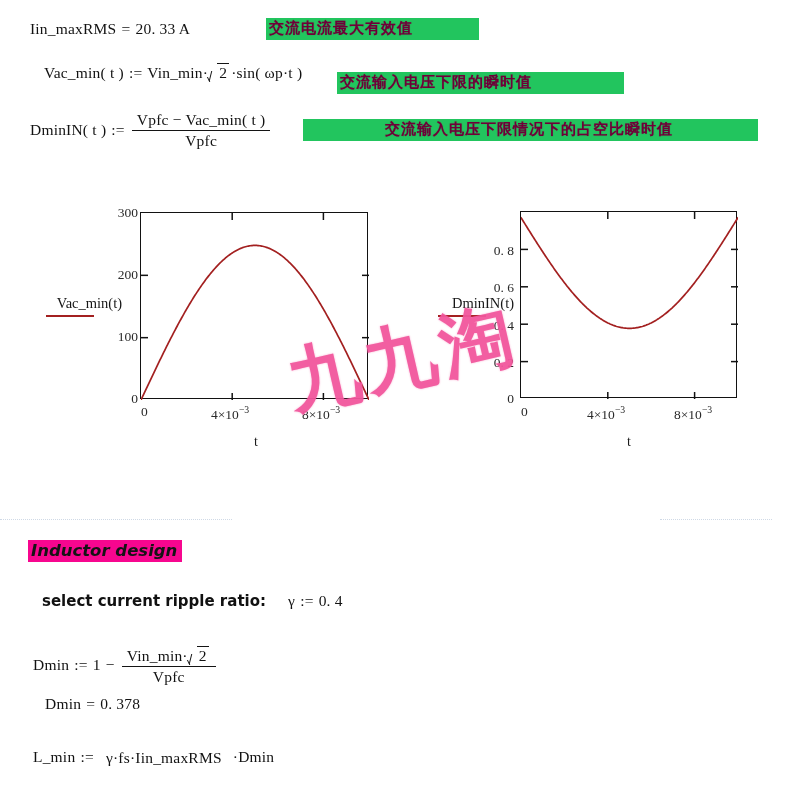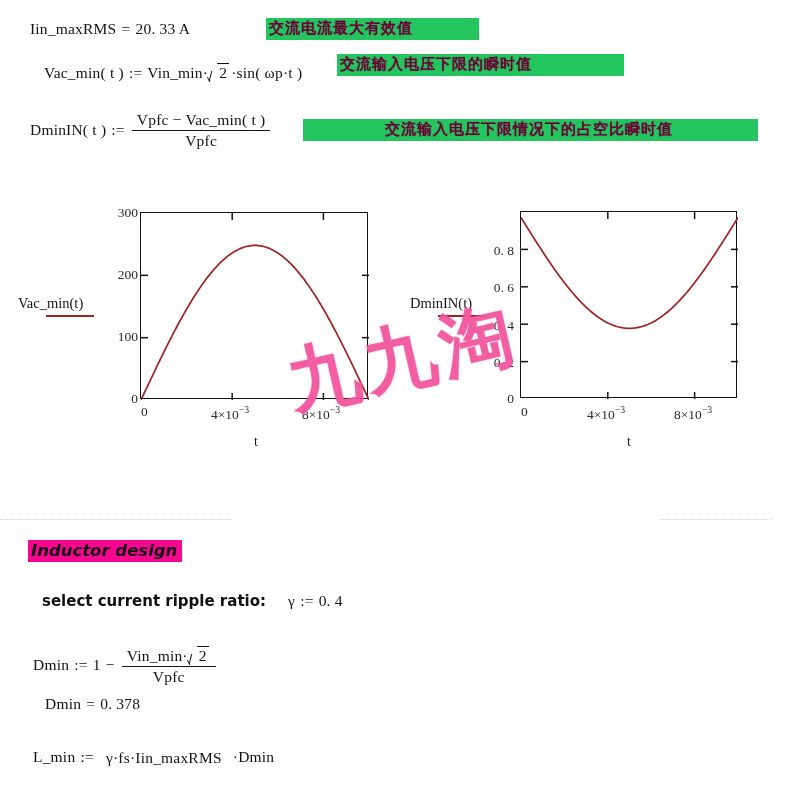--- a/index.html
+++ b/index.html
@@ -138,21 +138,21 @@
   }
   .tick-label.y { text-align: right; }
   .axis-name {
     position: absolute;
     font-family: "Liberation Serif", "DejaVu Serif", serif;
     font-size: 14px;
     color: #1c1c1c;
   }
   .legend {
     position: absolute;
-    text-align: left;
+    text-align: right;
   }
   .legend .lg-text {
     font-family: "Liberation Serif", "DejaVu Serif", serif;
     font-size: 14.5px;
     color: #161616;
     white-space: nowrap;
     display: block;
   }
   .legend .lg-line {
     display: block;
@@ -189,21 +189,21 @@
     <span class="op">=</span>
     <span>20. 33 A</span>
   </div>
   <div class="hl" style="left:266px; top:18px; width:204px;">交流电流最大有效值</div>
 
   <div class="math abs" style="left:44px; top:63px;">
     <span>Vac_min( t )</span>
     <span class="op">:=</span>
     <span>Vin_min·</span><span class="sqrt"><span class="radicand">2</span></span><span>·sin( ωp·t )</span>
   </div>
-  <div class="hl" style="left:337px; top:54px; width:278px;">交流输入电压下限的瞬时值</div>
+  <div class="hl" style="left:337px; top:72px; width:278px;">交流输入电压下限的瞬时值</div>
 
   <div class="math abs" style="left:30px; top:112px;">
     <span>DminIN( t )</span>
     <span class="op">:=</span>
     <span class="frac">
       <span class="num">Vpfc −  Vac_min( t )</span>
       <span class="den">Vpfc</span>
     </span>
   </div>
   <div class="hl" style="left:303px; top:119px; width:446px;text-align:center;">交流输入电压下限情况下的占空比瞬时值</div>

